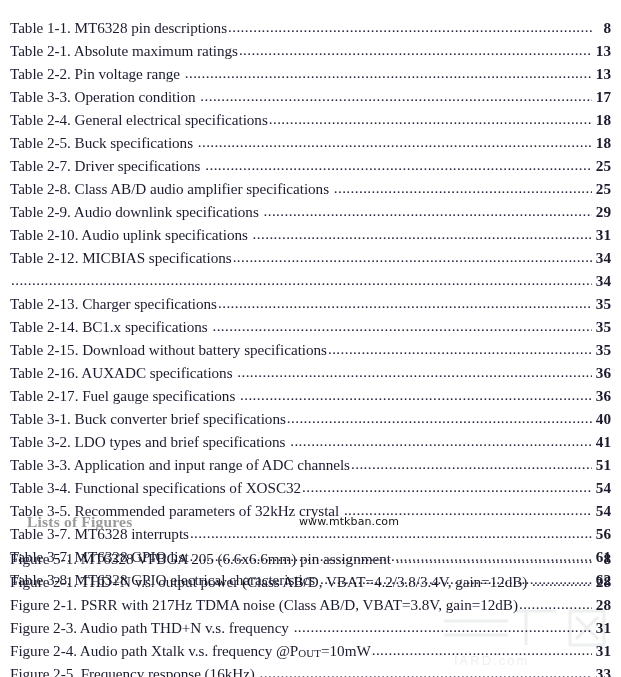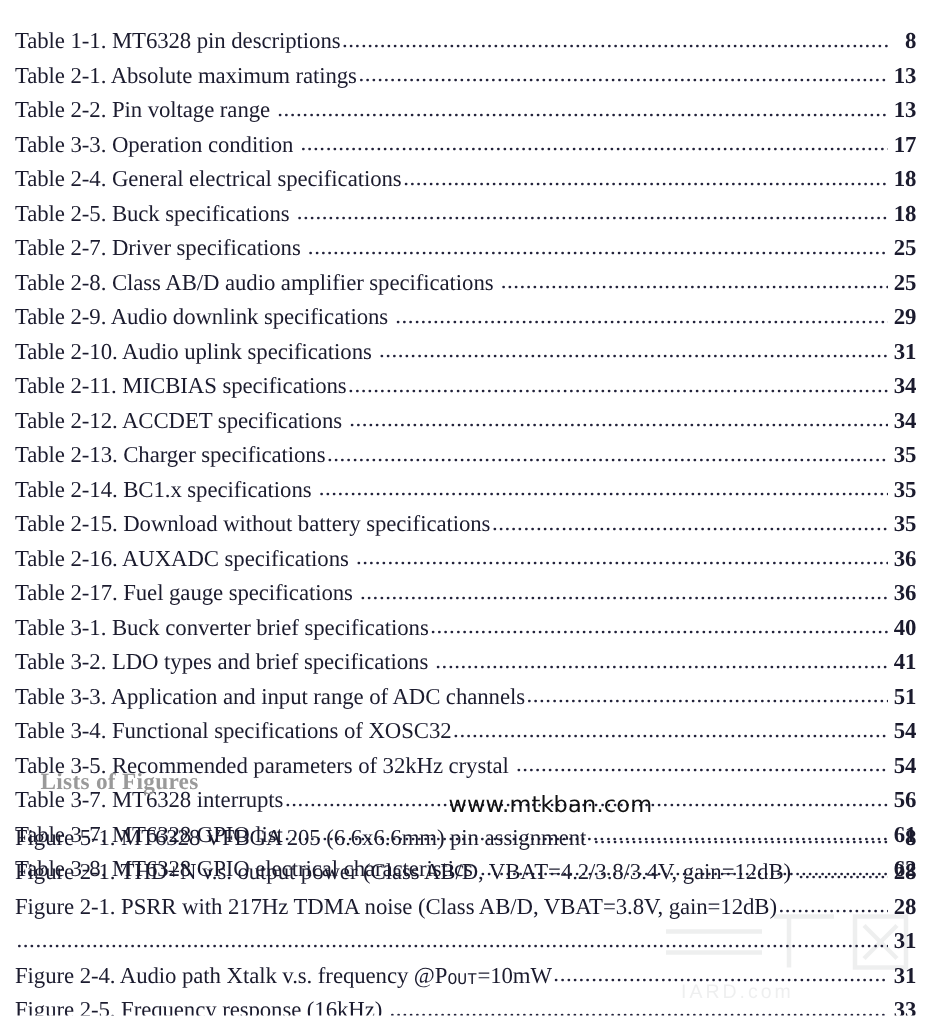--- a/index.html
+++ b/index.html
@@ -99,39 +99,37 @@
     letter-spacing: 0.2px;
   }
 
   
   .site-stamp {
     position: absolute;
     left: 299px;
     top: 515px;
     z-index: 3;
     font-family: "DejaVu Sans", "Liberation Sans", sans-serif;
-    font-size: 15px;
+    font-size: 11px;
     color: #111111;
     letter-spacing: 0.1px;
     white-space: nowrap;
-    margin-top: 12px;
   }
 
   
   #tables-block { position: absolute; left: 0; top: 16px; width: 576px; }
   #figures-heading { position: absolute; left: 17px; top: 513px; }
   #figures-block { position: absolute; left: 0; top: 547px; width: 621px; }
 
   sub.smallcaps {
     font-size: 0.72em;
     vertical-align: baseline;
     position: relative;
     top: 0.10em;
     letter-spacing: 0.1px;
-    font-family: Liberation Mono, monospace;
   }
 </style>
 </head>
 <body>
 
 <div id="page">
 
   <svg class="watermark" viewBox="0 0 175 72" xmlns="http://www.w3.org/2000/svg" aria-hidden="true">
     <g fill="none" stroke="#c9cbcd" stroke-width="3">
       <path d="M6 22 H70"></path>
@@ -191,26 +189,25 @@
           <span class="toc-title">Table 2-9. Audio downlink specifications</span>
           <span class="toc-leader"></span>
           <span class="toc-page">29</span>
         </li>
         <li class="toc-entry gap">
           <span class="toc-title">Table 2-10. Audio uplink specifications</span>
           <span class="toc-leader"></span>
           <span class="toc-page">31</span>
         </li>
         <li class="toc-entry">
-          <span class="toc-title">Table 2-11. MICBIAS specifications</span>
+          <span class="toc-title">Table 2-12. MICBIAS specifications</span>
           <span class="toc-leader"></span>
           <span class="toc-page">34</span>
         </li>
         <li class="toc-entry gap">
-          <span class="toc-title">Table 2-12. ACCDET specifications</span>
           <span class="toc-leader"></span>
           <span class="toc-page">34</span>
         </li>
         <li class="toc-entry">
           <span class="toc-title">Table 2-13. Charger specifications</span>
           <span class="toc-leader"></span>
           <span class="toc-page">35</span>
         </li>
         <li class="toc-entry gap">
           <span class="toc-title">Table 2-14. BC1.x specifications</span>
@@ -292,20 +289,21 @@
           <span class="toc-title">Figure 2-1. THD+N v.s. output power (Class AB/D, VBAT=4.2/3.8/3.4V, gain=12dB)</span>
           <span class="toc-leader"></span>
           <span class="toc-page">28</span>
         </li>
         <li class="toc-entry">
           <span class="toc-title">Figure 2-1. PSRR with 217Hz TDMA noise (Class AB/D, VBAT=3.8V, gain=12dB)</span>
           <span class="toc-leader"></span>
           <span class="toc-page">28</span>
         </li>
         <li class="toc-entry gap">
+          <span class="toc-title">Figure 2-3. Audio path THD+N v.s. frequency</span>
           <span class="toc-leader"></span>
           <span class="toc-page">31</span>
         </li>
         <li class="toc-entry">
           <span class="toc-title">Figure 2-4. Audio path Xtalk v.s. frequency @P<sub class="smallcaps">OUT</sub>=10mW</span>
           <span class="toc-leader"></span>
           <span class="toc-page">31</span>
         </li>
         <li class="toc-entry gap">
           <span class="toc-title">Figure 2-5. Frequency response (16kHz)</span>

